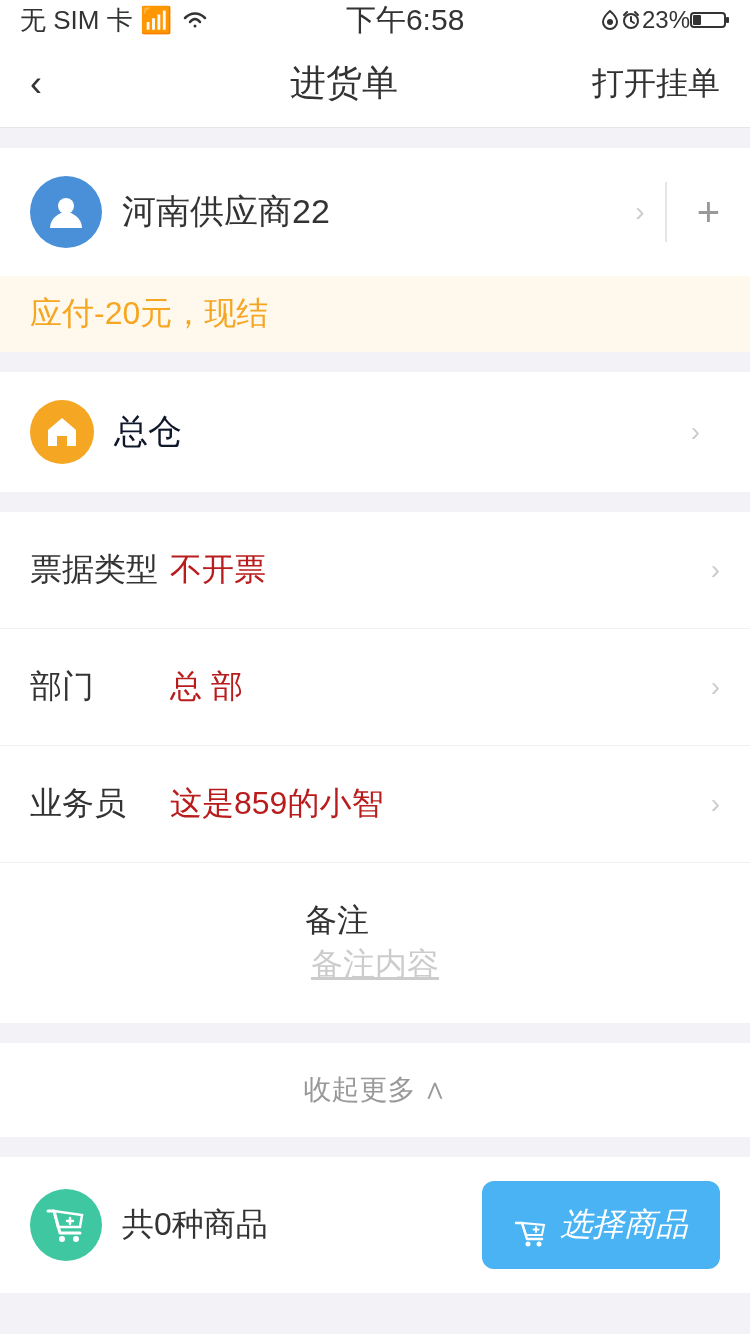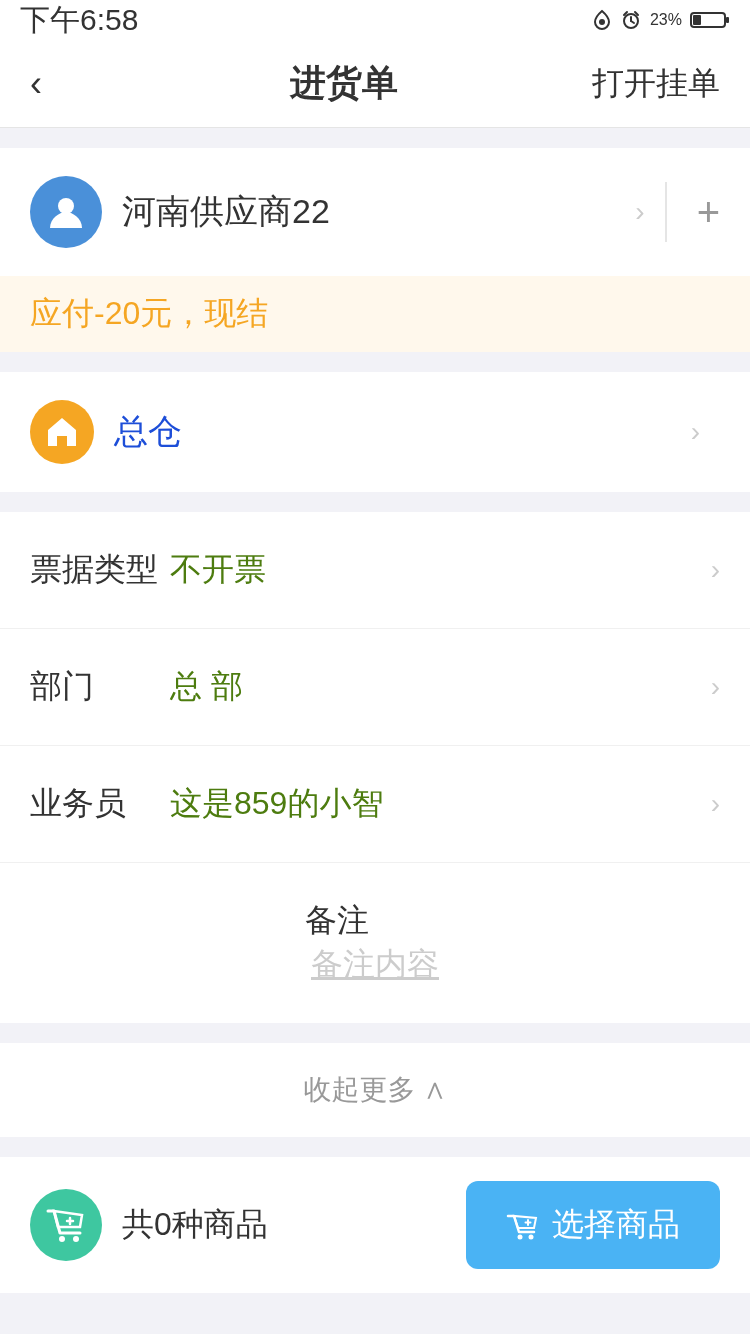--- a/index.html
+++ b/index.html
@@ -20,42 +20,42 @@
       background: #fff;
       display: flex;
       align-items: center;
       justify-content: space-between;
       padding: 0 20px;
       font-size: 26px;
       color: #333;
     }
     .status-left { display: flex; align-items: center; gap: 8px; }
     .status-center { font-size: 30px; font-weight: 500; }
-    .status-right { display: flex; align-items: center; gap: 8px; font-size: 16px; }
+    .status-right { display: flex; align-items: center; font-size: 24px; }
 
     
     .nav-bar {
       width: 100%;
       height: 88px;
       background: #fff;
       display: flex;
       align-items: center;
       justify-content: space-between;
       padding: 0 30px;
       border-bottom: 1px solid #e5e5e5;
     }
     .nav-back {
       font-size: 36px;
       color: #333;
       cursor: pointer;
       width: 60px;
     }
     .nav-title {
       font-size: 36px;
-      font-weight: 700;
+      font-weight: 400;
       color: #333;
       margin-left: 6px;
     }
     .nav-action {
       font-size: 32px;
       color: #333;
       cursor: pointer;
     }
 
     
@@ -130,21 +130,21 @@
       align-items: center;
       justify-content: center;
       margin-right: 20px;
       font-size: 32px;
       color: #fff;
       flex-shrink: 0;
     }
     .warehouse-name {
       flex: 1;
       font-size: 34px;
-      color: #1d4ed8;
+      color: #0f172a;
     }
 
     
     .form-section {
       background: #fff;
       margin-top: 20px;
     }
     .form-row {
       display: flex;
       align-items: center;
@@ -157,21 +157,21 @@
     }
     .form-label {
       font-size: 32px;
       color: #333;
       width: 140px;
       flex-shrink: 0;
     }
     .form-value {
       flex: 1;
       font-size: 32px;
-      color: #4d7c0f;
+      color: #b91c1c;
     }
     .form-value.placeholder {
       color: #ccc;
       text-decoration: underline;
     }
     .form-chevron {
       color: #ccc;
       font-size: 28px;
       margin-left: 10px;
     }
@@ -212,39 +212,49 @@
     }
     .product-count {
       flex: 1;
       font-size: 32px;
       color: #333;
     }
     .select-btn {
       background: #4ab3f4;
       color: #fff;
       font-size: 32px;
-      padding: 22px 40px;
+      padding: 22px 32px;
       border-radius: 12px;
       cursor: pointer;
       display: flex;
-      align-items: center;
+      align-items: flex-end;
       gap: 12px;
+      font-style: italic;
     }
 
     
     .page-bg {
       flex: 1;
       background: #f2f2f7;
       min-height: 300px;
     }
   </style>
 </head>
 <body>
 
 <div class="status-bar">
+  <div class="status-left">
+    <span>无 SIM 卡 📶</span>
+
+    <svg width="30" height="22" viewBox="0 0 30 22" fill="none">
+      <path d="M15 17 C15 17 15 17 15 17" stroke="#333" stroke-width="3" stroke-linecap="round"></path>
+      <path d="M10 13 C11.5 11 13.5 10 15 10 C16.5 10 18.5 11 20 13" stroke="#333" stroke-width="2.5" stroke-linecap="round" fill="none"></path>
+      <path d="M5 9 C8 6 11.5 4.5 15 4.5 C18.5 4.5 22 6 25 9" stroke="#333" stroke-width="2.5" stroke-linecap="round" fill="none"></path>
+    </svg>
+  </div>
   <div class="status-center">下午6:58</div>
   <div class="status-right">
 
     <svg width="20" height="22" viewBox="0 0 20 22">
       <path d="M10 2 C10 2 3 8 3 13 C3 17 6.5 20 10 20 C13.5 20 17 17 17 13 C17 8 10 2 10 2Z" fill="none" stroke="#333" stroke-width="2"></path>
       <circle cx="10" cy="13" r="3" fill="#333"></circle>
     </svg>
 
     <svg width="22" height="22" viewBox="0 0 22 22">
       <circle cx="11" cy="12" r="7" fill="none" stroke="#333" stroke-width="2"></circle>

